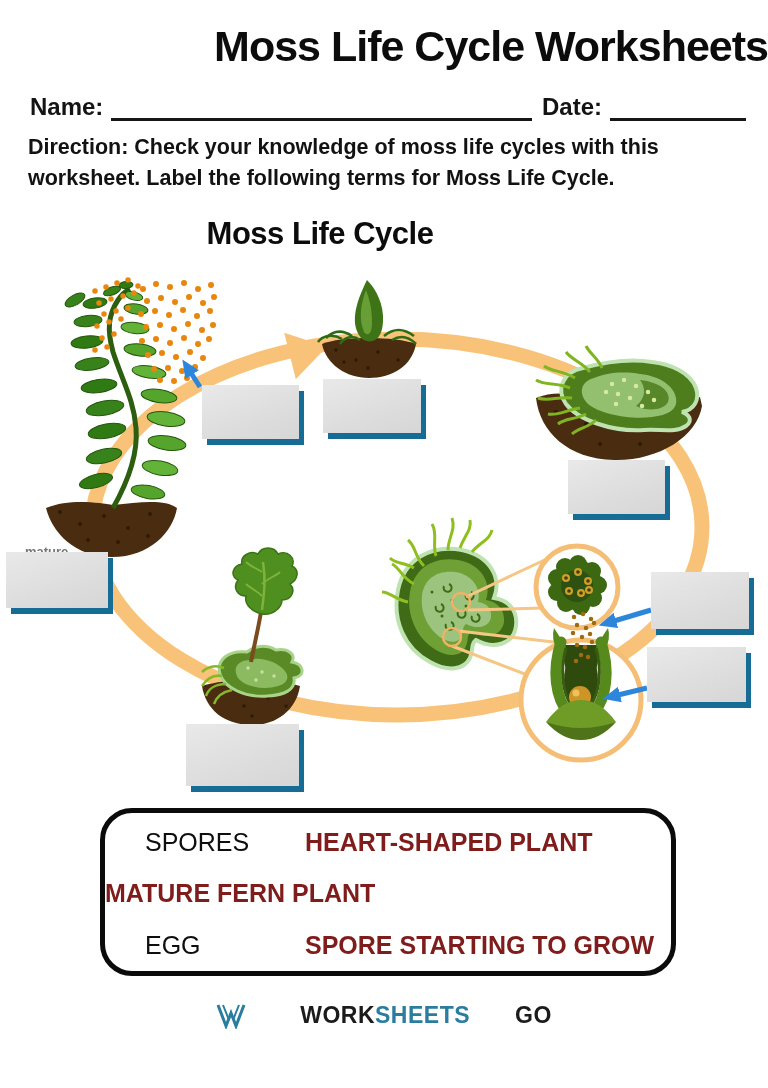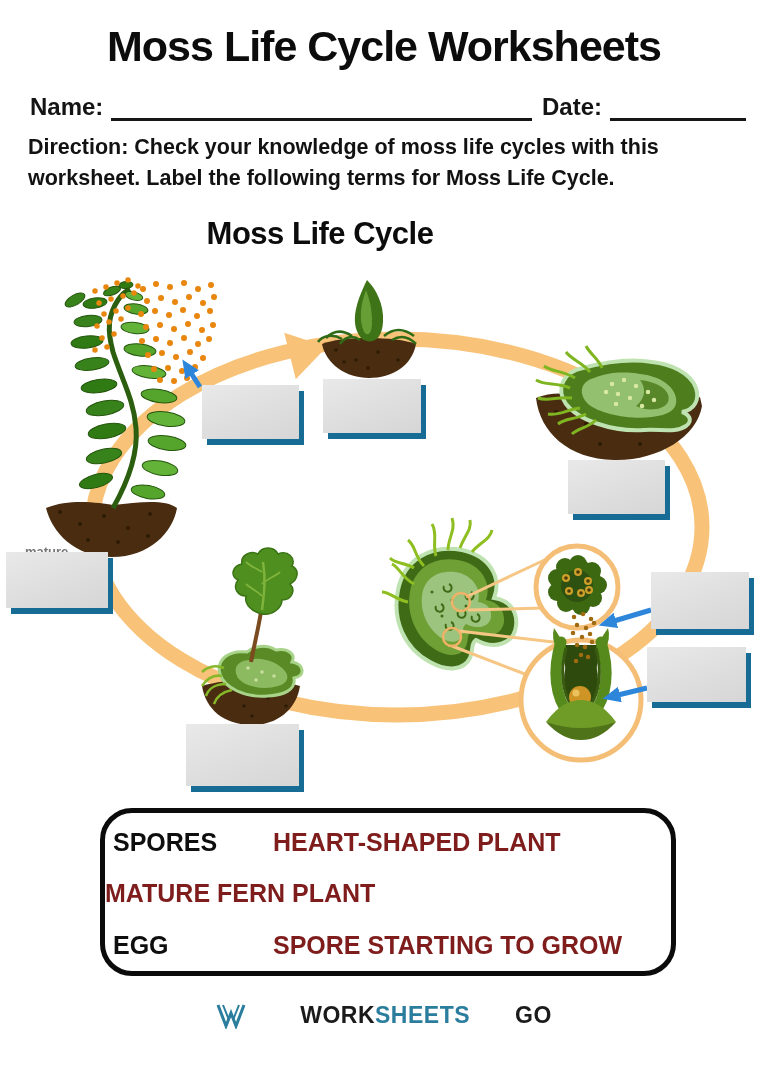--- a/index.html
+++ b/index.html
@@ -3,21 +3,21 @@
 <meta charset="utf-8">
 <style>
   html,body{margin:0;padding:0;}
   body{
     width:768px;height:1088px;position:relative;background:#ffffff;
     font-family:"Liberation Sans","DejaVu Sans",sans-serif;overflow:hidden;
   }
   .abs{position:absolute;}
   
   .title{
-    top:22px;left:0;width:768px;text-align:center;
+    top:22px;left:0;width:768px;text-align:right;
     font-size:43px;font-weight:800;letter-spacing:-1px;color:#0c0c0c;
   }
   .name-row{
     top:93px;left:30px;width:716px;display:flex;align-items:flex-end;
     font-size:24px;font-weight:800;color:#141414;
   }
   .blank-line{border-bottom:3px solid #161616;height:24px;}
   .line-name{flex:1;margin:0 10px 0 8px;}
   .line-date{width:136px;margin-left:8px;}
   .direction{
@@ -46,21 +46,21 @@
     left:25px;top:544px;z-index:1;font-size:13px;font-weight:700;color:#767676;
   }
   
   .wordbank{
     left:100px;top:808px;width:576px;height:168px;z-index:3;
     border:5px solid #0b0b0b;border-radius:32px;background:#ffffff;
     display:flex;flex-direction:column;justify-content:center;
     padding-top:4px;box-sizing:border-box;
   }
   .wb-row{display:flex;align-items:center;height:55px;}
-  .wb-left{width:160px;padding-left:8px;font-size:25px;font-weight:700;color:#0e0e0e;}
+  .wb-left{width:160px;padding-left:40px;font-size:25px;font-weight:400;color:#0e0e0e;}
   .wb-right{font-size:25px;font-weight:800;color:#7f1d1d;white-space:nowrap;}
   
   .footer{
     top:1002px;left:0;width:768px;display:flex;align-items:center;justify-content:center;gap:9px;z-index:3;
   }
   .brand{font-size:23px;font-weight:800;letter-spacing:0.5px;}
   .brand .b1,.brand .b3{color:#1b1b1b;margin-left:45px;}
   .brand .b2{color:#2B7D9E;}
 </style>
 </head>

